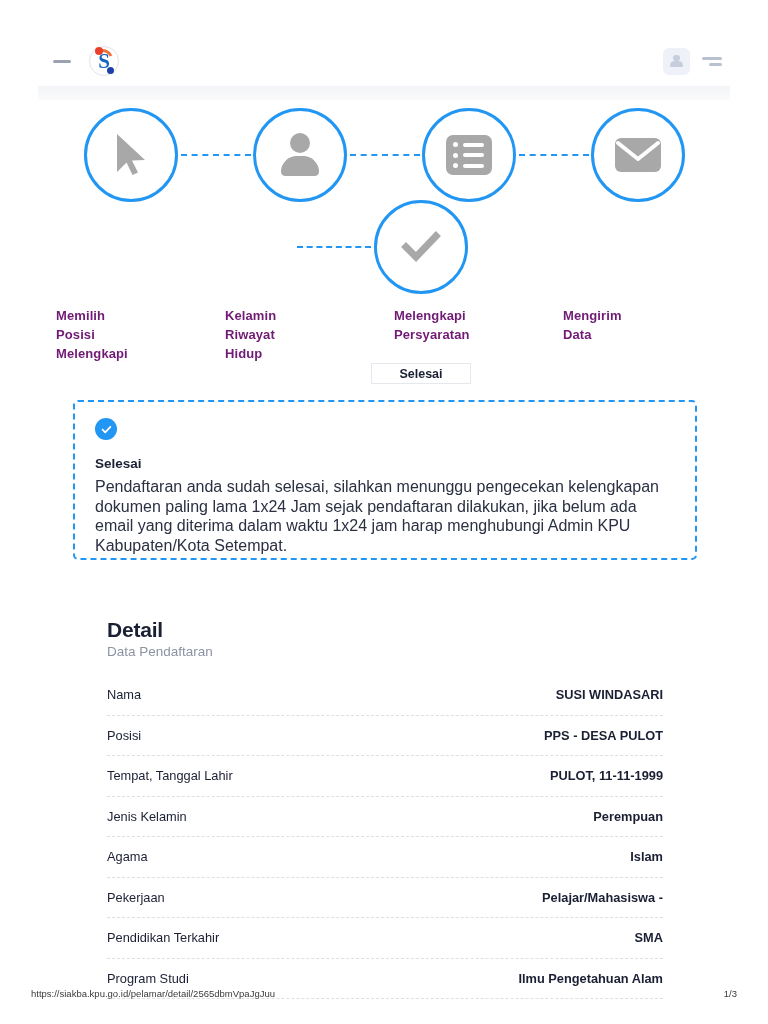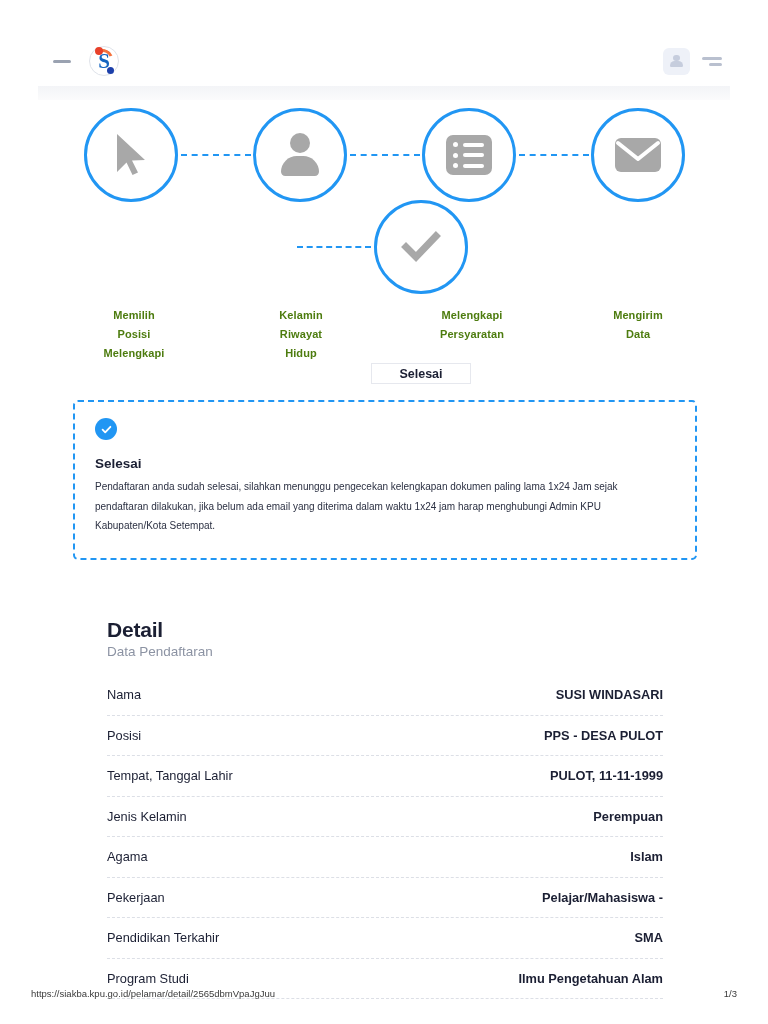--- a/index.html
+++ b/index.html
@@ -135,22 +135,22 @@
   }
   .gl-list .row { display: flex; align-items: center; gap: 5px; }
   .gl-list .row .bullet { width: 5px; height: 5px; border-radius: 50%; background: #fff; }
   .gl-list .row .bar { height: 4px; width: 21px; border-radius: 2px; background: #fff; }
 
   .gl-mail { position: relative; width: 46px; height: 34px; }
 
   .gl-check { width: 50px; height: 50px; }
 
   .step-label {
-    position: absolute; text-align: center; font-size: 11px; font-weight: 700;
-    line-height: 19px; color: #4d7c0f; letter-spacing: 0.1px;
+    position: absolute; font-size: 13px; font-weight: 700;
+    line-height: 19px; color: #701a75; letter-spacing: 0.1px;
   }
   .l1 { left: 56px;  top: 198px; width: 156px; }
   .l2 { left: 225px; top: 198px; width: 152px; }
   .l3 { left: 394px; top: 198px; width: 156px; }
   .l4 { left: 563px; top: 198px; width: 150px; }
 
   .selesai-chip {
     position: absolute; left: 371px; top: 255px; width: 100px; height: 21px;
     border: 1px solid #e6e8ee; background: #fff;
     display: flex; align-items: center; justify-content: center;
@@ -162,21 +162,21 @@
     position: absolute; left: 73px; top: 400px; width: 624px; height: 160px;
     border: 2px dashed #2196f3; border-radius: 5px; background: #fff;
     padding: 16px 20px;
   }
   .alert-icon {
     width: 22px; height: 22px; border-radius: 50%; background: #2196f3;
     display: flex; align-items: center; justify-content: center;
     margin-bottom: 16px;
   }
   .alert-title { font-size: 13.5px; font-weight: 700; color: #1b1f33; margin-bottom: 6px; }
-  .alert-body { font-size: 10px; line-height: 19.5px; color: #2b3042; max-width: 576px; }
+  .alert-body { font-size: 16px; line-height: 19.5px; color: #2b3042; max-width: 576px; }
 
   
   .detail-card {
     position: absolute; left: 73px; top: 592px; width: 624px; height: 420px;
     background: #fff; border-radius: 4px;
     box-shadow: 0 0 0 0 transparent;
     padding: 26px 34px 0 34px;
   }
   .detail-title { font-size: 21px; font-weight: 700; color: #1b1f33; letter-spacing: -0.2px; }
   .detail-sub { font-size: 13.5px; color: #8c93a3; margin-top: 2px; margin-bottom: 16px; }

